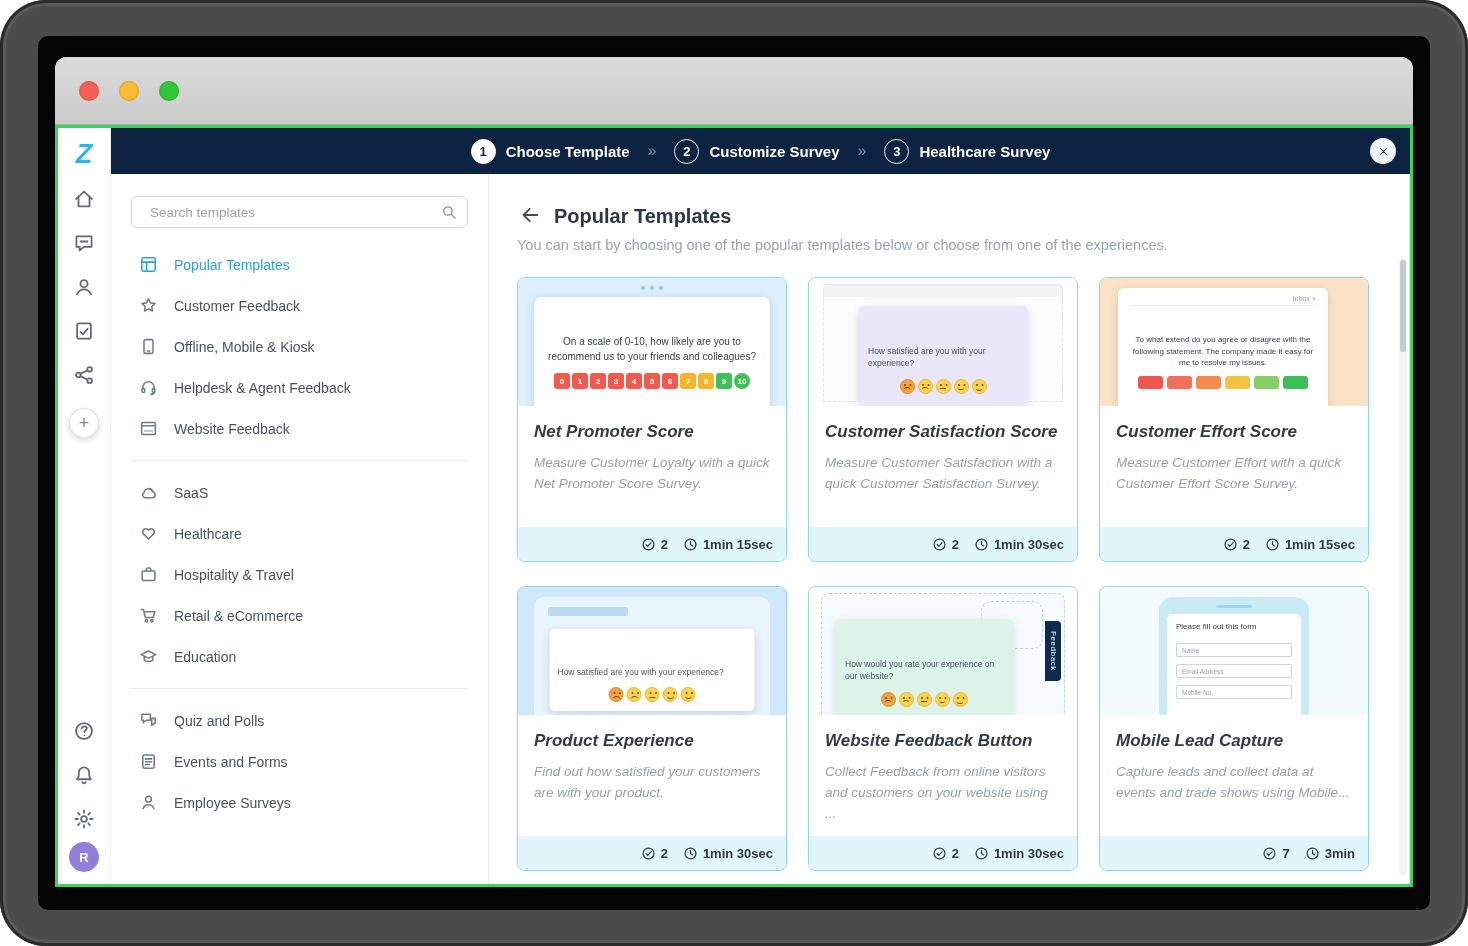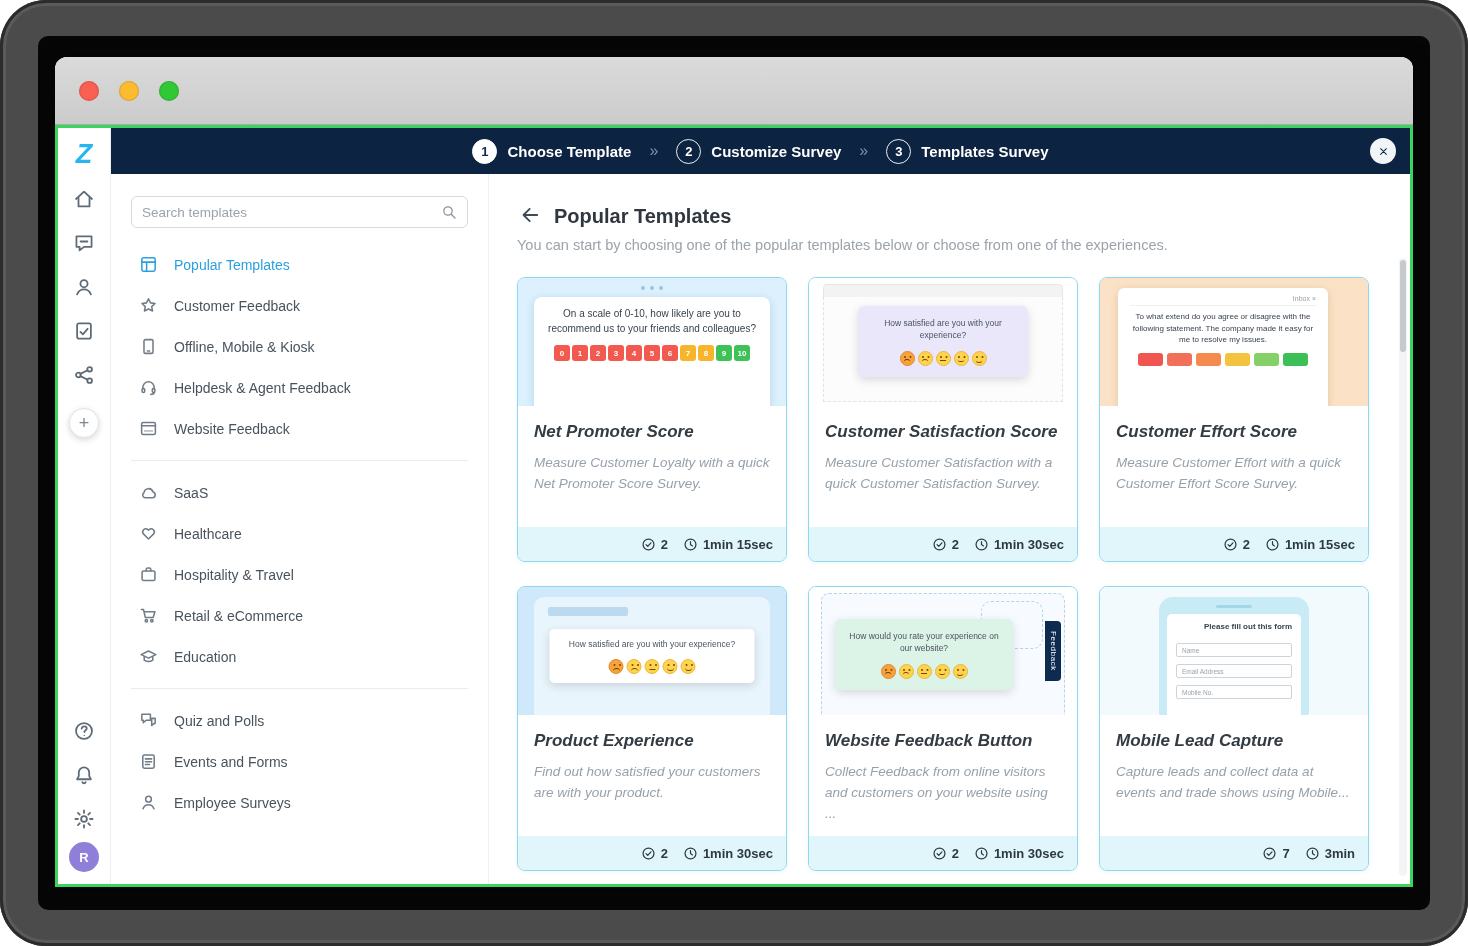--- a/index.html
+++ b/index.html
@@ -39,21 +39,21 @@
   .step.active .step-num{background:#fff;color:#13294d;border-color:#fff;}
   .step-label{color:#fff;font-size:15px;font-weight:bold;}
   .step-sep{color:#7e91a9;font-size:16px;margin:0 18px;}
   .close-btn{position:absolute;right:14px;top:50%;transform:translateY(-50%);width:26px;height:26px;border-radius:50%;background:#f2f5f8;border:none;color:#13294d;display:flex;align-items:center;justify-content:center;}
   .close-btn .ic{width:13px;height:13px;}
 
   
   .content-row{flex:1;display:flex;min-height:0;}
   .sidebar{width:378px;flex:none;border-right:1px solid #edeff1;padding:22px 20px 0;overflow:hidden;background:#fff;}
   .searchbox{display:flex;align-items:center;border:1px solid #d7dade;border-radius:6px;height:32px;padding:0 10px;margin-bottom:16px;background:#fff;}
-  .searchbox input{border:none;outline:none;flex:1;font-size:13.5px;color:#0c4a6e;font-family:inherit;background:transparent;}
+  .searchbox input{border:none;outline:none;flex:1;font-size:13.5px;color:#0c4a6e;font-family:inherit;background:transparent;margin-left:8px;}
   .searchbox input::placeholder{color:#9aa3ac;}
   .searchbox .ic{width:16px;height:16px;color:#8a949e;}
   .nav{display:flex;flex-direction:column;}
   .nav-item{display:flex;align-items:center;gap:16px;height:41px;padding-left:8px;color:#49535d;}
   .nav-item .ic{width:19px;height:19px;color:#717c87;}
   .nav-item.active{color:#2ba0de;}
   .nav-item.active .ic{color:#2ba0de;}
   .nav-label{font-size:14px;}
   .divider{height:1px;background:#e9ebee;margin:11px 0;flex:none;}
 
@@ -70,30 +70,30 @@
   .card{height:285px;border:1px solid #8fd8eb;border-radius:8px;background:#fff;display:flex;flex-direction:column;overflow:hidden;box-shadow:0 1px 4px rgba(0,140,190,.08);}
   .card-body{flex:1;padding:15px 16px 6px;overflow:hidden;font-style:italic;}
   .card-title{font-size:17px;font-weight:bold;color:#333b43;line-height:1.3;margin-bottom:10px;}
   .card-desc{font-size:13.5px;color:#97a1ab;line-height:1.55;}
   .card-footer{height:34px;flex:none;background:#e1f6fb;display:flex;align-items:center;justify-content:flex-end;gap:15px;padding:0 13px;}
   .meta{display:inline-flex;align-items:center;gap:5px;font-size:13px;color:#2e3840;font-weight:bold;}
   .meta .ic{width:15px;height:15px;color:#2e3840;}
 
   
   .thumb{position:relative;height:128px;flex:none;overflow:hidden;background:#fff;}
-  .q-text{font-size:10px;color:#39434d;line-height:1.45;}
+  .q-text{font-size:10px;color:#39434d;line-height:1.45;margin-top:28px;}
   .q-text.small{font-size:8.5px;color:#4a545e;}
 
   .thumb-nps{background:#dcf0fd;}
   .dev-dots{position:absolute;top:8px;left:50%;margin-left:-2px;width:4px;height:4px;border-radius:50%;background:#96c6de;box-shadow:-9px 0 0 #96c6de,9px 0 0 #96c6de;}
   .q-card{position:absolute;left:16px;right:16px;top:19px;bottom:-8px;background:#fff;border-radius:8px;box-shadow:0 2px 8px rgba(40,90,130,.18);padding:10px 8px 0;text-align:center;}
   .nps-row{display:flex;justify-content:center;gap:2px;margin-top:9px;}
   .nps-box{width:16px;height:16px;border-radius:3px;color:#fff;font-size:8px;font-weight:bold;display:inline-flex;align-items:center;justify-content:center;}
 
-  .q-panel{border-radius:6px;box-shadow:0 3px 10px rgba(0,0,0,.14);padding:11px 10px;text-align:center;}
+  .q-panel{border-radius:6px;box-shadow:0 3px 10px rgba(0,0,0,.14);padding:11px 10px;}
   .faces{display:flex;justify-content:center;gap:3px;margin-top:9px;}
   .face{position:relative;display:inline-block;width:15px;height:15px;border-radius:50%;background:#ffd34d;border:1px solid #eab73e;}
   .face::before{content:"";position:absolute;top:4px;left:3.5px;width:2px;height:2px;border-radius:50%;background:#6e4a00;box-shadow:5.5px 0 0 #6e4a00;}
   .face::after{content:"";position:absolute;left:50%;transform:translateX(-50%);width:7px;height:3px;border:0 solid #6e4a00;}
   .face.happy::after{bottom:2px;border-bottom-width:1.6px;border-radius:0 0 7px 7px;}
   .face.smile::after{bottom:2.5px;height:2.5px;border-bottom-width:1.4px;border-radius:0 0 8px 8px;}
   .face.neutral::after{bottom:3.5px;height:0;border-bottom-width:1.4px;width:6px;}
   .face.sad::after{bottom:1.5px;border-top-width:1.4px;border-radius:7px 7px 0 0;}
   .face.angry{background:#f9a23c;border-color:#df8a2b;}
   .face.angry::after{bottom:1.5px;border-top-width:1.4px;border-radius:7px 7px 0 0;border-top-color:#5e3a00;}
@@ -118,21 +118,21 @@
   .ces-card{position:absolute;left:18px;right:40px;top:10px;bottom:-6px;background:#fff;border-radius:6px;box-shadow:0 2px 8px rgba(140,80,20,.2);padding:5px 12px 0;text-align:center;}
   .ces-tab{font-size:7px;color:#98a0a8;text-align:right;border-bottom:1px solid #efefef;padding:2px 0 3px;margin-bottom:5px;}
   .ces-text{font-size:8px;}
   .ces-row{display:flex;justify-content:center;gap:4px;margin-top:7px;}
   .ces-box{width:25px;height:13px;border-radius:3px;}
 
   .thumb-mobile-form{background:#f3fafd;}
   .phone{position:absolute;left:50%;transform:translateX(-50%);top:10px;bottom:-10px;width:150px;background:#c9ebf6;border-radius:14px;padding:8px;}
   .phone-notch{width:36px;height:3px;background:#a3d6e7;border-radius:2px;margin:0 auto 6px;}
   .phone-inner{background:#fff;border-radius:5px;height:100%;padding:8px 9px;}
-  .form-title{font-size:8px;font-weight:bold;color:#39434d;text-align:right;margin-bottom:12px;}
+  .form-title{font-size:8px;font-weight:normal;color:#39434d;text-align:left;margin-bottom:12px;}
   .form-field{height:14px;border:1px solid #ccd3d9;border-radius:2px;font-size:6.5px;color:#9aa4ad;display:flex;align-items:center;padding-left:5px;margin-bottom:7px;background:#fff;}
 
   
   .scrollbar{position:absolute;right:3px;top:84px;bottom:8px;width:8px;background:#f3f4f5;border-radius:4px;}
   .scroll-thumb{position:absolute;left:1px;right:1px;top:2px;height:92px;background:#c6cacd;border-radius:4px;}
 
   .ic{display:inline-flex;flex:none;}
   .ic svg{width:100%;height:100%;display:block;}
 </style>
 </head>
@@ -220,21 +220,21 @@
                   <span class="step-label" data-interactable="false">Choose Template</span>
                 </div>
                 <span class="step-sep" data-interactable="false">»</span>
                 <div class="step" data-interactable="true">
                   <span class="step-num" data-interactable="false">2</span>
                   <span class="step-label" data-interactable="false">Customize Survey</span>
                 </div>
                 <span class="step-sep" data-interactable="false">»</span>
                 <div class="step" data-interactable="true">
                   <span class="step-num" data-interactable="false">3</span>
-                  <span class="step-label" data-interactable="false">Templates Survey</span>
+                  <span class="step-label" data-interactable="false">Healthcare Survey</span>
                 </div>
               </div>
             <button class="close-btn" data-interactable="true">
               <span class="ic" data-interactable="false">
                   <svg viewBox="0 0 16 16" fill="none" stroke="currentColor" stroke-width="1.3" stroke-linecap="round" stroke-linejoin="round">
                     <path d="M4.5 4.5l7 7M11.5 4.5l-7 7"></path>
                   </svg>
                 </span>
             </button>
           </header>
@@ -396,21 +396,21 @@
                           <span class="nps-box" data-interactable="false" style="background: rgb(242, 89, 79);">0</span>
                           <span class="nps-box" data-interactable="false" style="background: rgb(242, 89, 79);">1</span>
                           <span class="nps-box" data-interactable="false" style="background: rgb(242, 89, 79);">2</span>
                           <span class="nps-box" data-interactable="false" style="background: rgb(242, 89, 79);">3</span>
                           <span class="nps-box" data-interactable="false" style="background: rgb(242, 89, 79);">4</span>
                           <span class="nps-box" data-interactable="false" style="background: rgb(242, 89, 79);">5</span>
                           <span class="nps-box" data-interactable="false" style="background: rgb(242, 89, 79);">6</span>
                           <span class="nps-box" data-interactable="false" style="background: rgb(247, 181, 44);">7</span>
                           <span class="nps-box" data-interactable="false" style="background: rgb(247, 181, 44);">8</span>
                           <span class="nps-box" data-interactable="false" style="background: rgb(62, 194, 88);">9</span>
-                          <span class="nps-box" data-interactable="false" style="background: rgb(62, 194, 88);">10</span>
+                          <span class="nps-box" data-interactable="false" style="background: rgb(62, 194, 88); border-radius: 8px;">10</span>
                         </div>
                       </div>
                     </div>
                     <div class="card-body" data-interactable="false">
                       <div class="card-title" data-interactable="false">Net Promoter Score</div>
                       <div class="card-desc" data-interactable="false">Measure Customer Loyalty with a quick Net Promoter Score Survey.</div>
                     </div>
                     <div class="card-footer" data-interactable="false">
                       <span class="meta" data-interactable="false">
                         <span class="ic" data-interactable="false">

